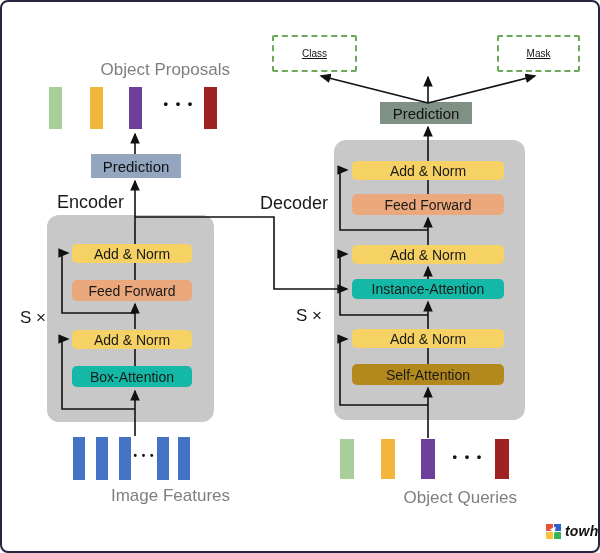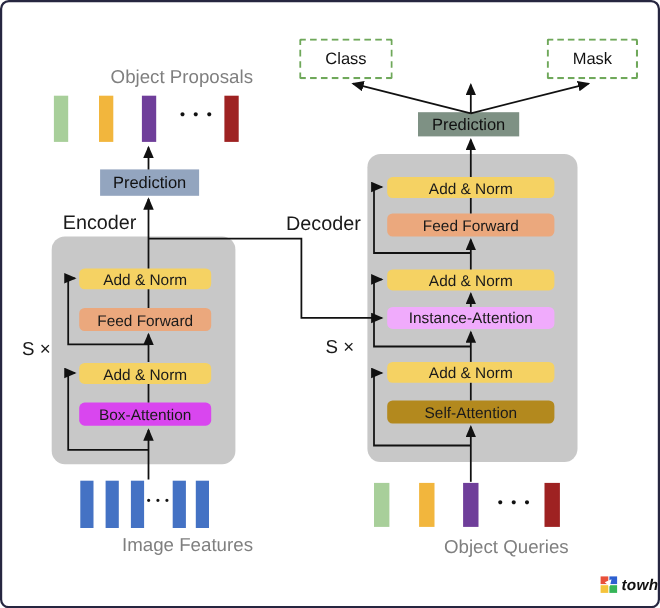--- a/index.html
+++ b/index.html
@@ -15,21 +15,21 @@
     border-radius:5px;text-align:center;color:#1a1a1a;font-size:14px;
     display:flex;align-items:center;justify-content:center;z-index:2;
   }
   .container-gray{border-radius:12px;z-index:1;}
   .pred-box{
     text-align:center;color:#111;font-size:15px;display:flex;align-items:center;
     justify-content:center;z-index:2;
   }
   .dashed-box{
     background:#ffffff;border:2px dashed #6fa85a;border-radius:2px;color:#111;
-    font-size:15px;display:flex;align-items:center;justify-content:center;z-index:2;
+    font-size:10px;display:flex;align-items:center;justify-content:center;z-index:2;text-decoration:underline;
   }
   .bar{z-index:2;}
   .dots{color:#111;font-weight:bold;text-align:center;letter-spacing:2px;z-index:2;}
   svg.wires{position:absolute;left:0;top:0;z-index:3;pointer-events:none;}
   .logo{display:flex;align-items:center;gap:4px;z-index:2;}
   .logo-icon{position:relative;width:15px;height:15px;}
   .logo-icon .q{position:absolute;width:7px;height:7px;}
   .logo-text{font-size:14px;font-weight:bold;color:#111;letter-spacing:0.2px;}
 </style>
 </head>
@@ -47,21 +47,21 @@
 
   <div class="abs pred-box" style="left: 89px; top: 152px; width: 90px; height: 24px; background: rgb(147, 165, 191);">Prediction</div>
 
   <div class="abs black-label" style="left:55px;top:190px;font-size:18px;">Encoder</div>
 
   <div class="abs container-gray" style="left: 45px; top: 213px; width: 167px; height: 207px; background: rgb(200, 200, 200);"></div>
 
   <div class="abs layer-box" style="left: 70px; top: 242px; width: 120px; height: 19px; background: rgb(245, 210, 99);">Add &amp; Norm</div>
   <div class="abs layer-box" style="left: 70px; top: 278px; width: 120px; height: 21px; background: rgb(235, 168, 125);">Feed Forward</div>
   <div class="abs layer-box" style="left: 70px; top: 328px; width: 120px; height: 19px; background: rgb(245, 210, 99);">Add &amp; Norm</div>
-  <div class="abs layer-box" style="left: 70px; top: 364px; width: 120px; height: 21px; background: #d946ef;">Box-Attention</div>
+  <div class="abs layer-box" style="left: 70px; top: 364px; width: 120px; height: 21px; background: #14b8a6;">Box-Attention</div>
 
   <div class="abs black-label" style="left:18px;top:306px;width:34px;font-size:17px;">S ×</div>
 
   <div class="abs bar" style="left: 71px; top: 435px; width: 12px; height: 43px; background: rgb(68, 114, 196);"></div>
   <div class="abs bar" style="left: 94px; top: 435px; width: 12px; height: 43px; background: rgb(68, 114, 196);"></div>
   <div class="abs bar" style="left: 117px; top: 435px; width: 12px; height: 43px; background: rgb(68, 114, 196);"></div>
   <div class="abs dots" style="left:128px;top:448px;width:28px;font-size:10px;letter-spacing:1px;">• • •</div>
   <div class="abs bar" style="left: 155px; top: 435px; width: 12px; height: 43px; background: rgb(68, 114, 196);"></div>
   <div class="abs bar" style="left: 176px; top: 435px; width: 12px; height: 43px; background: rgb(68, 114, 196);"></div>
 
@@ -72,21 +72,21 @@
 
   <div class="abs pred-box" style="left: 378px; top: 100px; width: 92px; height: 22px; background: rgb(126, 145, 132);">Prediction</div>
 
   <div class="abs black-label" style="left:258px;top:191px;font-size:18px;">Decoder</div>
 
   <div class="abs container-gray" style="left: 332px; top: 138px; width: 191px; height: 280px; background: rgb(200, 200, 200);"></div>
 
   <div class="abs layer-box" style="left: 350px; top: 159px; width: 152px; height: 19px; background: rgb(245, 210, 99);">Add &amp; Norm</div>
   <div class="abs layer-box" style="left: 350px; top: 192px; width: 152px; height: 21px; background: rgb(235, 168, 125);">Feed Forward</div>
   <div class="abs layer-box" style="left: 350px; top: 243px; width: 152px; height: 19px; background: rgb(245, 210, 99);">Add &amp; Norm</div>
-  <div class="abs layer-box" style="left: 350px; top: 277px; width: 152px; height: 20px; background: #f0abfc;">Instance-Attention</div>
+  <div class="abs layer-box" style="left: 350px; top: 277px; width: 152px; height: 20px; background: #14b8a6;">Instance-Attention</div>
   <div class="abs layer-box" style="left: 350px; top: 327px; width: 152px; height: 19px; background: rgb(245, 210, 99);">Add &amp; Norm</div>
   <div class="abs layer-box" style="left: 350px; top: 362px; width: 152px; height: 21px; background: rgb(179, 137, 30);">Self-Attention</div>
 
   <div class="abs black-label" style="left:294px;top:304px;width:34px;font-size:17px;">S ×</div>
 
   <div class="abs bar" style="left: 338px; top: 437px; width: 14px; height: 40px; background: rgb(168, 207, 154);"></div>
   <div class="abs bar" style="left: 379px; top: 437px; width: 14px; height: 40px; background: rgb(242, 182, 61);"></div>
   <div class="abs bar" style="left: 419px; top: 437px; width: 14px; height: 40px; background: rgb(111, 62, 154);"></div>
   <div class="abs dots" style="left:446px;top:447px;width:40px;font-size:13px;">• • •</div>
   <div class="abs bar" style="left: 493px; top: 437px; width: 14px; height: 40px; background: rgb(158, 34, 34);"></div>

